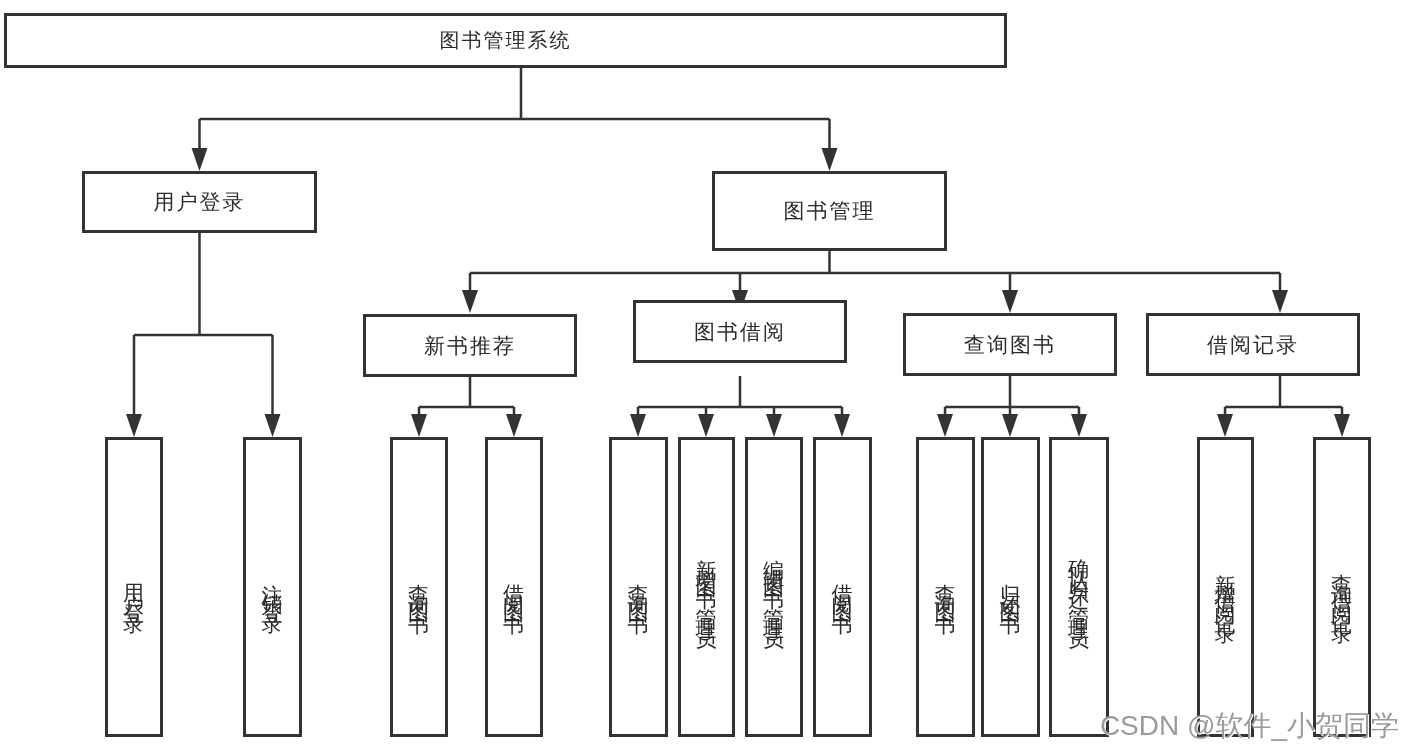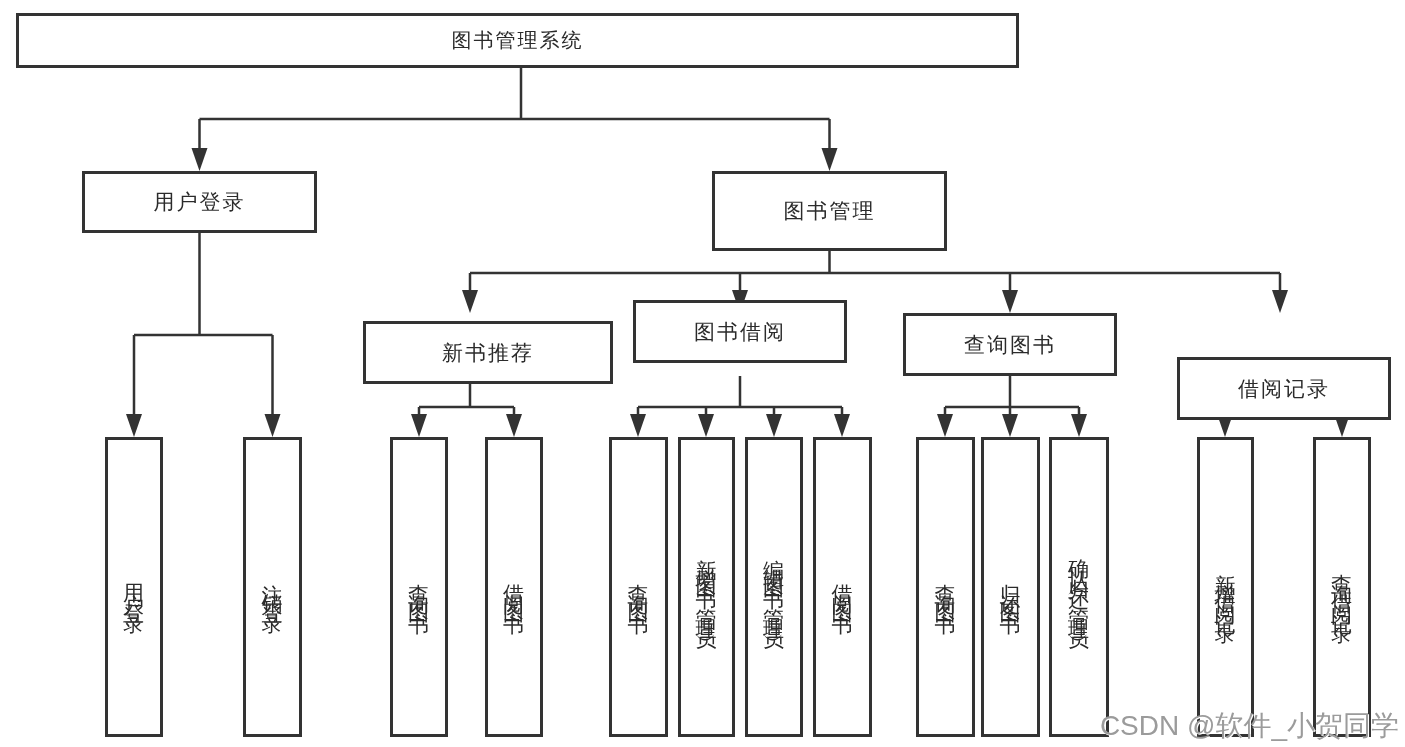--- a/index.html
+++ b/index.html
@@ -107,41 +107,41 @@
       <polygon points="766,414 782,414 774,437"></polygon>
       <polygon points="834,414 850,414 842,437"></polygon>
       <polygon points="937,414 953,414 945,437"></polygon>
       <polygon points="1002,414 1018,414 1010,437"></polygon>
       <polygon points="1071,414 1087,414 1079,437"></polygon>
       <polygon points="1217,414 1233,414 1225,437"></polygon>
       <polygon points="1334,414 1350,414 1342,437"></polygon>
     </g>
   </svg>
 
-  <div class="box h root" style="left:16px; top:13px; width:1003px; height:55px;">
+  <div class="box h root" style="left:4px; top:13px; width:1003px; height:55px;">
     <span>图书管理系统</span>
   </div>
 
   <div class="box h" style="left:82px; top:171px; width:235px; height:62px;">
     <span>用户登录</span>
   </div>
   <div class="box h" style="left:712px; top:171px; width:235px; height:80px;">
     <span>图书管理</span>
   </div>
 
-  <div class="box h" style="left:363px; top:321px; width:250px; height:63px;">
+  <div class="box h" style="left:363px; top:314px; width:214px; height:63px;">
     <span>新书推荐</span>
   </div>
   <div class="box h" style="left:633px; top:300px; width:214px; height:63px;">
     <span>图书借阅</span>
   </div>
   <div class="box h" style="left:903px; top:313px; width:214px; height:63px;">
     <span>查询图书</span>
   </div>
-  <div class="box h" style="left:1177px; top:313px; width:214px; height:63px;margin-top:44px;">
+  <div class="box h" style="left:1146px; top:313px; width:214px; height:63px;">
     <span>借阅记录</span>
   </div>
 
   <div class="box v" style="left:105px; top:437px; width:58px; height:300px;">
     <span class="vtext">用户登录</span>
   </div>
   <div class="box v" style="left:243px; top:437px; width:59px; height:300px;">
     <span class="vtext">注销登录</span>
   </div>
 

